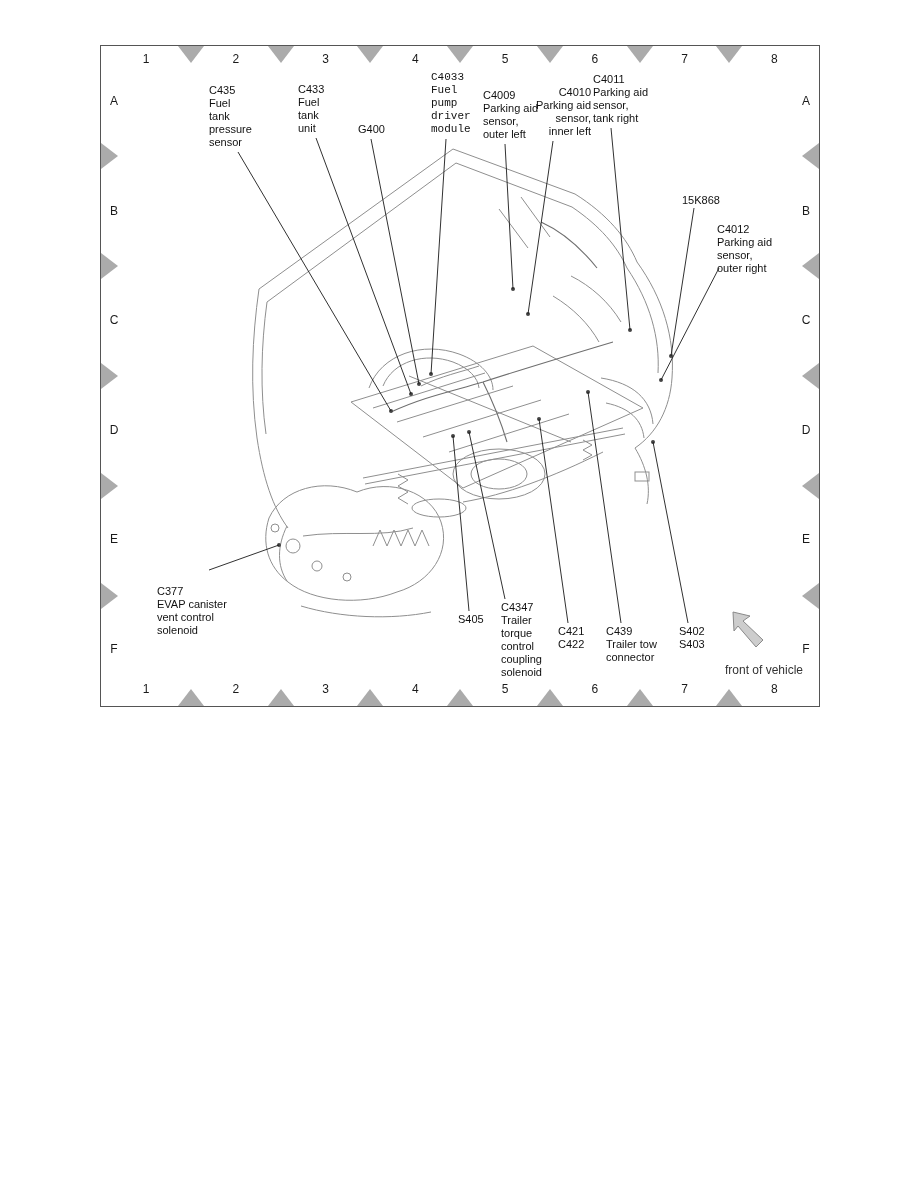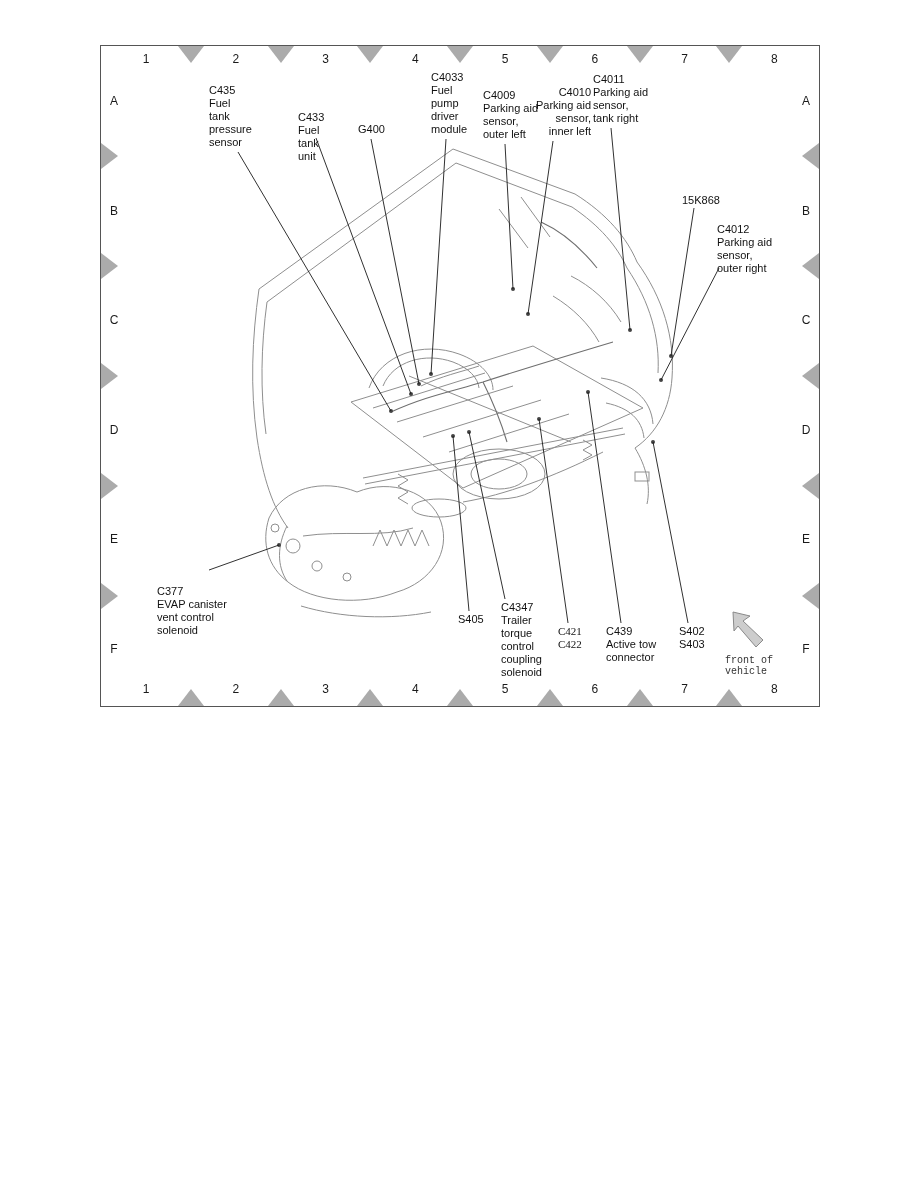--- a/index.html
+++ b/index.html
@@ -8,21 +8,21 @@
   .diagram{position:absolute;left:100px;top:45px;width:718px;height:660px;border:1px solid #555;background:#fff;--marker:#aaa;}
   #art{position:absolute;left:0;top:0;width:718px;height:660px;}
   .grid-label{position:absolute;font-size:12px;color:#1a1a1a;width:14px;text-align:center;}
   .tri{position:absolute;width:0;height:0;}
   .tri-down{border-left:13px solid transparent;border-right:13px solid transparent;border-top:17px solid var(--marker);}
   .tri-up{border-left:13px solid transparent;border-right:13px solid transparent;border-bottom:17px solid var(--marker);}
   .tri-right{border-top:13px solid transparent;border-bottom:13px solid transparent;border-left:17px solid var(--marker);}
   .tri-left{border-top:13px solid transparent;border-bottom:13px solid transparent;border-right:17px solid var(--marker);}
   .callout{position:absolute;font-size:11px;line-height:13px;color:#111;white-space:nowrap;}
   .front-arrow{position:absolute;left:628px;top:563px;width:80px;text-align:left;}
-  .front-arrow-label{font-size:10px;color:#333;margin-top:2px;margin-left:-4px;font-family:Liberation Mono, monospace;}
+  .front-arrow-label{font-size:12px;color:#333;margin-top:10px;margin-left:-4px;}
 </style>
 </head>
 <body>
 
 <div class="page">
   <div class="diagram" id="diagram" style="--marker: #ababab;">
 
     <svg id="art" viewBox="0 0 718 660">
       <g stroke="#8f8f8f" fill="none" stroke-width="1">
 
@@ -182,30 +182,30 @@
       <div class="tri tri-left" style="left: 701px; top: 427px;"></div>
       <div class="tri tri-right" style="left: 0px; top: 537px;"></div>
       <div class="tri tri-left" style="left: 701px; top: 537px;"></div>
       <div class="callout" style="left: 108px; top: 38px;">
         <div>C435</div>
         <div>Fuel</div>
         <div>tank</div>
         <div>pressure</div>
         <div>sensor</div>
       </div>
-      <div class="callout" style="left: 197px; top: 37px; margin-top: 28px;">
+      <div class="callout" style="left: 197px; top: 37px;">
         <div>C433</div>
         <div>Fuel</div>
         <div>tank</div>
         <div>unit</div>
       </div>
       <div class="callout" style="left: 257px; top: 77px; text-align: center;">
         <div>G400</div>
       </div>
-      <div class="callout" style="left: 330px; top: 25px;">
+      <div class="callout" style="left: 330px; top: 25px; font-family: Liberation Mono, monospace;">
         <div>C4033</div>
         <div>Fuel</div>
         <div>pump</div>
         <div>driver</div>
         <div>module</div>
       </div>
       <div class="callout" style="left: 382px; top: 43px;">
         <div>C4009</div>
         <div>Parking aid</div>
         <div>sensor,</div>
@@ -242,27 +242,27 @@
         <div>S405</div>
       </div>
       <div class="callout" style="left: 400px; top: 555px;">
         <div>C4347</div>
         <div>Trailer</div>
         <div>torque</div>
         <div>control</div>
         <div>coupling</div>
         <div>solenoid</div>
       </div>
-      <div class="callout" style="left: 457px; top: 579px; font-family: Liberation Serif, serif;">
+      <div class="callout" style="left: 457px; top: 579px;">
         <div>C421</div>
         <div>C422</div>
       </div>
       <div class="callout" style="left: 505px; top: 579px;">
         <div>C439</div>
-        <div>Active tow</div>
+        <div>Trailer tow</div>
         <div>connector</div>
       </div>
       <div class="callout" style="left: 578px; top: 579px;">
         <div>S402</div>
         <div>S403</div>
       </div>
     </div>
 </div>
 
 </body></html>

